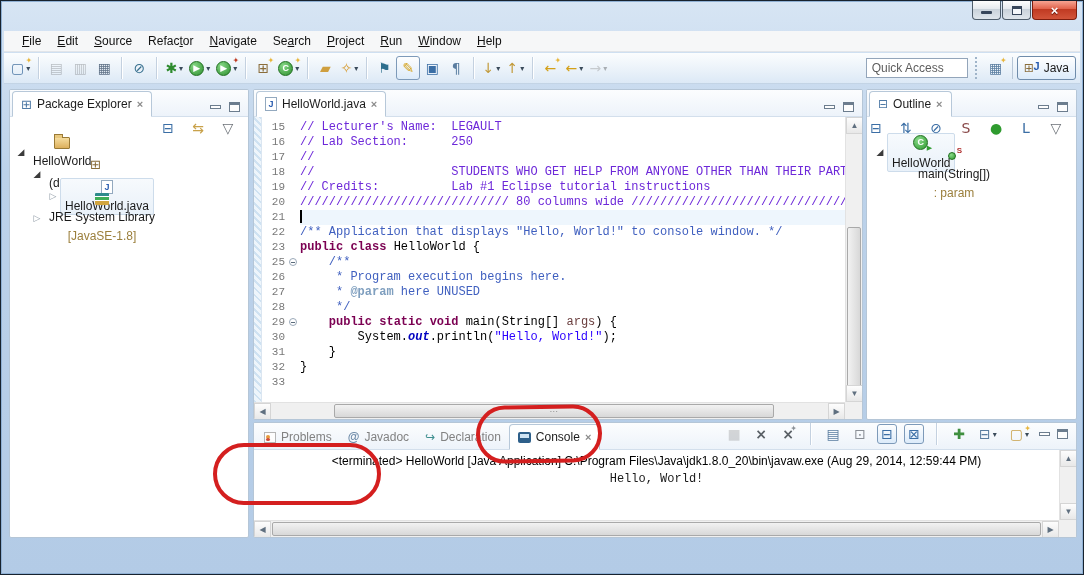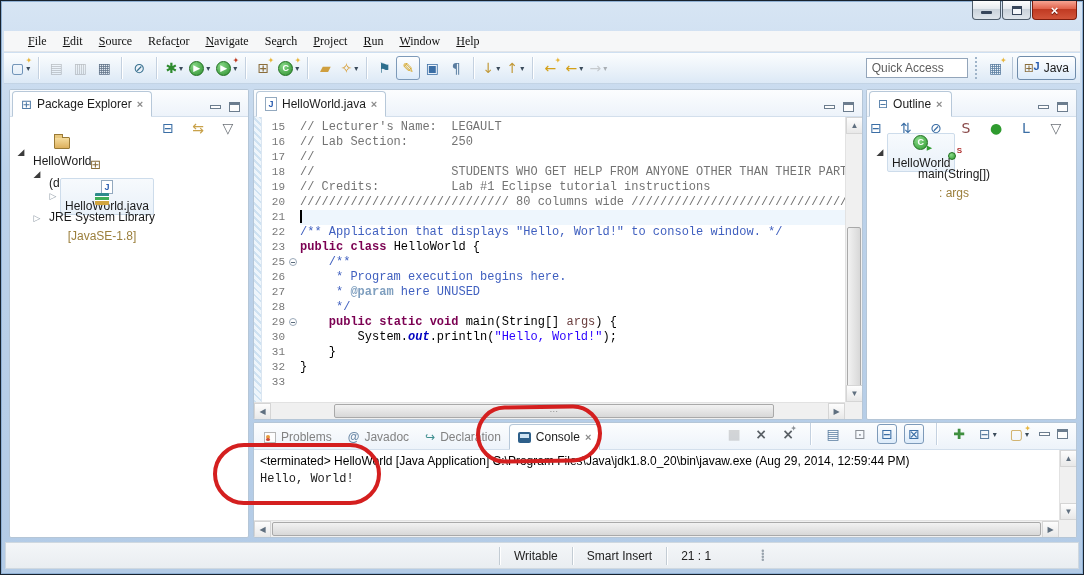--- a/index.html
+++ b/index.html
@@ -17,21 +17,21 @@
   .title-text { font-size:12px; color:#111; }
   .winbtns { position:absolute; right:6px; top:0; display:flex; gap:1px; }
   .wbtn { width:29px; height:19px; border:1px solid #4e5d6b; border-top:none; border-radius:0 0 4px 4px;
           background:linear-gradient(#fdfdfd,#e4e9ee 45%,#c9d2da 46%,#dfe6ec); display:flex; align-items:center; justify-content:center; }
   .wbtn.close { width:45px; background:linear-gradient(#f6a492,#e06048 45%,#c03a22 46%,#d2543a); border-color:#7e1d0d; }
   .glyph-min { width:11px; height:3px; background:#37465a; border-radius:1px; margin-top:4px; }
   .glyph-restore { width:10px; height:9px; border:1px solid #37465a; border-top-width:3px; background:#f4f7fa; }
   .glyph-close { color:#fff; font-weight:bold; font-size:13px; text-shadow:0 1px 1px #5e1205; }
 
   
-  .menubar { position:absolute; left:3px; top:30px; right:3px; height:21px; background:#f6f7f8; border-bottom:1px solid #e2e5e9; display:flex; align-items:center; padding-left:16px;font-family:Liberation Serif, serif; }
+  .menubar { position:absolute; left:3px; top:30px; right:3px; height:21px; background:#f6f7f8; border-bottom:1px solid #e2e5e9; display:flex; align-items:center; padding-left:10px; }
   .menu-item { padding:2px 8px; color:#111; }
   .menu-item u { text-decoration:underline; }
 
   
   .toolbar { position:absolute; left:3px; top:52px; right:3px; height:31px;
              background:linear-gradient(#fbfdfe,#e9f1f9 60%,#dcE9f6); border-bottom:1px solid #c3d4e5; display:flex; align-items:center; padding:0 4px; }
   .tgroup { display:flex; align-items:center; }
   .tsep { width:1px; height:22px; background:#c4d1e0; box-shadow:1px 0 0 #ffffff; margin:0 5px; }
   .tbi { position:relative; height:24px; min-width:24px; padding:0 2px; display:inline-flex; align-items:center; justify-content:center; border:1px solid transparent; border-radius:3px; }
   .tbi .g { font-size:14px; line-height:1; font-family:"DejaVu Sans",sans-serif; }
@@ -90,35 +90,35 @@
            background:repeating-linear-gradient(45deg,#cfe2f2 0 2px,#eef5fb 2px 5px); border-right:1px solid #dbe6f1; }
   .code-scroll { position:absolute; left:9px; right:17px; top:0; bottom:17px; overflow:hidden; padding-top:3px; }
   .crow { display:flex; height:15px; line-height:15px; }
   .crow.cur .codepart { background:#eef6fd; }
   .ln { width:24px; flex:none; text-align:right; padding-right:2px; color:#787878; font-family:"Liberation Mono","DejaVu Sans Mono",monospace; font-size:11px; }
   .foldc { width:13px; flex:none; position:relative; }
   .foldc .fm { position:absolute; left:2px; top:3px; width:8px; height:8px; border:1px solid #9aa8b8; border-radius:50%; background:#fff; }
   .foldc .fm::after { content:""; position:absolute; left:1px; top:3px; width:4px; height:1px; background:#5a6a7a; }
   .codepart { flex:1; white-space:pre; font-family:"Liberation Mono","DejaVu Sans Mono",monospace; font-size:12px; position:relative; }
   .caret { display:inline-block; width:2px; height:13px; background:#000; vertical-align:-2px; }
-  .s-pl { color:#000; } .s-cmt { color:#737373; } .s-doc { color:#3F5FBF; }
+  .s-pl { color:#000; } .s-cmt { color:#6d28d9; } .s-doc { color:#3F5FBF; }
   .s-kw { color:#7B0052; font-weight:bold; } .s-str { color:#2A00FF; }
   .s-tag { color:#7F9FBF; font-weight:bold; } .s-field { color:#0000C0; font-style:italic; font-weight:bold; }
   .s-param { color:#6A3E3E;text-align:center; }
 
   
   .vscroll { position:absolute; right:0; top:0; width:17px; background:#f0f0f0; border-left:1px solid #e2e2e2; }
   .hscroll { position:absolute; left:0; bottom:0; height:17px; background:#f0f0f0; border-top:1px solid #e2e2e2; }
   .sb-btn { position:absolute; width:17px; height:17px; display:flex; align-items:center; justify-content:center; color:#5f6f7f; font-size:8px; background:linear-gradient(#fdfdfd,#e8e8e8); border:1px solid #d5d5d5; }
   .sb-thumb { position:absolute; background:linear-gradient(90deg,#f2f2f2,#d8d8d8); border:1px solid #a9a9a9; border-radius:2px; }
   .sb-thumb.h { background:linear-gradient(#f2f2f2,#d8d8d8); display:flex; align-items:center; justify-content:center; color:#8a8a8a; font-size:8px; letter-spacing:1px; }
   .sb-corner { position:absolute; right:0; bottom:0; width:17px; height:17px; background:#f0f0f0; }
 
   
-  .cns-body { position:absolute; left:0; right:17px; top:27px; bottom:17px; background:#fff; overflow:hidden; }
+  .cns-body { position:absolute; left:0; right:17px; top:27px; bottom:17px; background:#fff; overflow:hidden;text-align:center; }
   .cns-header { padding:4px 6px 2px 6px; color:#000; font-size:12px; white-space:nowrap; }
   .cns-out { padding:2px 6px; font-family:"Liberation Mono","DejaVu Sans Mono",monospace; font-size:12px; white-space:pre; }
   .ic-console-tab { width:13px; height:11px; background:#2d5f8a; border-radius:2px; position:relative; }
   .ic-console-tab::after { content:""; position:absolute; left:2px; top:2px; right:2px; height:4px; background:#cfe4f4; }
   .ic-problems { width:12px; height:11px; border:1px solid #b5b5b5; background:#fdfdfd; position:relative; }
   .ic-problems::before { content:""; position:absolute; left:1px; top:2px; width:4px; height:4px; border-radius:50%; background:#e89a3c; }
   .ic-problems::after { content:""; position:absolute; left:1px; bottom:1px; width:4px; height:3px; border-radius:50%; background:#cf4a3a; }
   .ic-javadoc { color:#6d8aa8; font-weight:bold; font-size:12px; }
   .ic-declaration { color:#3f8f8f; font-size:12px; font-family:"DejaVu Sans",sans-serif; }
 
@@ -517,21 +517,21 @@
             </span>
           </div>
           <div class="trow" style="padding-left: 32px;">
             <span class="arrow"></span>
             <span class="titem">
               <span class="ic-method">
                 <span class="dot"></span>
                 <span class="st">S</span>
               </span>
               <span>main(String[])</span>
-              <span class="suffix"> : args</span>
+              <span class="suffix"> : param</span>
             </span>
           </div>
         </div>
     </div>
 
     <div class="panel" style="left:248px;top:337px;width:824px;height:116px;">
       <div class="ptabs" id="console-tabs">
         <div class="ptab">
             <span class="ic-problems"></span>
             <span>Problems</span>
@@ -601,27 +601,17 @@
       <div class="hscroll" style="right:17px;">
         <div class="sb-btn" style="left:0;">◀</div>
         <div class="sb-thumb h" style="top:1px;bottom:1px;left:18px;right:18px;"></div>
         <div class="sb-btn" style="right:0;">▶</div>
       </div>
       <div class="sb-corner"></div>
     </div>
 
   </div>
 
-  <div class="statusbar">
-    <span style="width:493px;"></span>
-    <span class="st-sep"></span>
-    <span class="st-cell">Writable</span>
-    <span class="st-sep"></span>
-    <span class="st-cell">Smart Insert</span>
-    <span class="st-sep"></span>
-    <span class="st-cell">21 : 1</span>
-    <span class="st-dots">••••</span>
-  </div>
 
   <div class="red-oval oval-console-tab"></div>
   <div class="red-oval oval-hello"></div>
 
 </div>
 
 </body></html>

